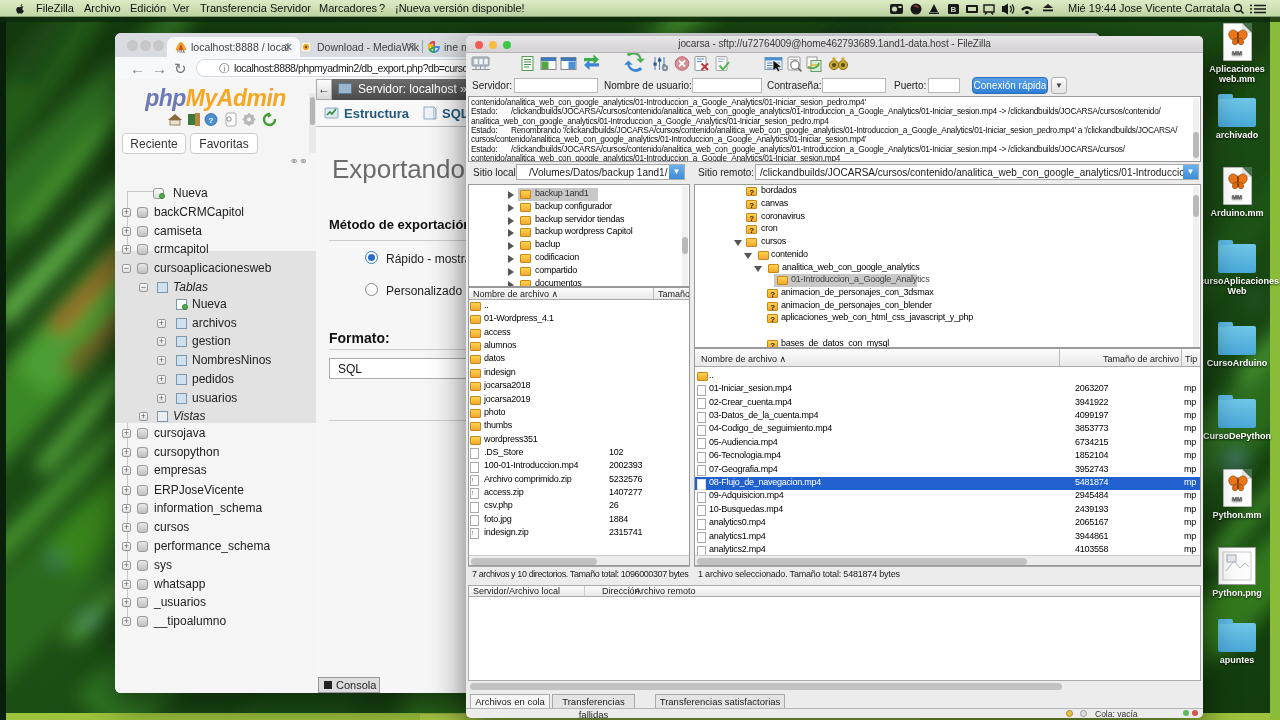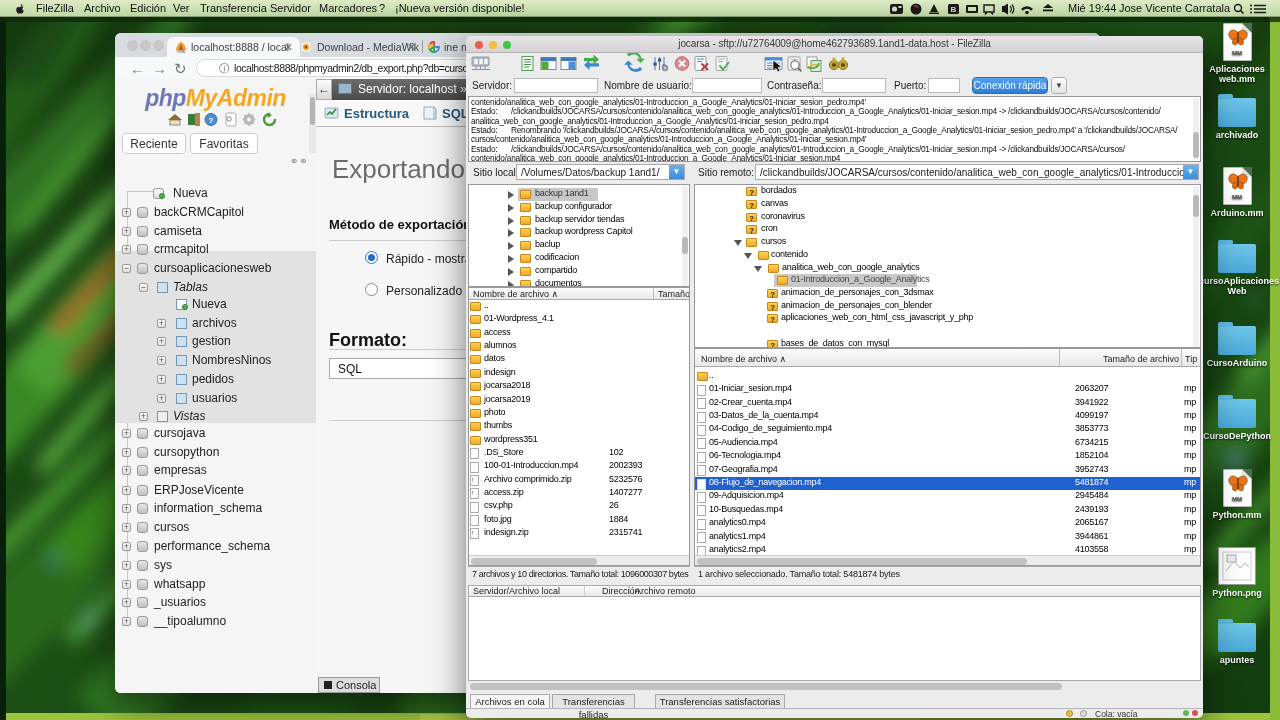--- a/index.html
+++ b/index.html
@@ -432,21 +432,21 @@
    </div>
    <div id="pmabody">
     <div style="position:absolute;left:16px;top:27px;font-size:26px;color:#6b6b6b">Exportando ta</div>
     <div style="position:absolute;left:13px;top:90px;font-size:13px;font-weight:bold;color:#111">Método de exportación:</div>
     <div style="position:absolute;left:13px;top:113px;right:0;border-top:1px solid #ccc"></div>
     <div class="radio" style="left:49px;top:124px;border-color:#3a7ab8;background:#fff"></div>
     <div style="position:absolute;left:52px;top:127px;width:7px;height:7px;border-radius:50%;background:#2a6ac8"></div>
     <span style="position:absolute;left:70px;top:125px;font-size:12px;color:#222">Rápido - mostrar</span>
     <div class="radio" style="left:49px;top:156px"></div>
     <span style="position:absolute;left:70px;top:157px;font-size:12px;color:#222">Personalizado - </span>
-    <div style="position:absolute;left:13px;top:203px;font-size:18px;font-weight:bold;color:#111">Formato:</div>
+    <div style="position:absolute;left:13px;top:203px;font-size:14px;font-weight:bold;color:#111">Formato:</div>
     <div style="position:absolute;left:13px;top:222px;right:0;border-top:1px solid #ccc"></div>
     <div style="position:absolute;left:13px;top:231px;width:200px;height:21px;background:#fff;border:1px solid #a9a9a9;font-size:12px;color:#111;line-height:20px;padding-left:8px">SQL</div>
     <div style="position:absolute;left:13px;top:293px;right:0;border-top:1px solid #ccc"></div>
     <div style="position:absolute;left:2px;top:550px;width:62px;height:16px;background:#ddd;border:1px solid #999;font-size:11px;color:#222;line-height:15px"><span style="display:inline-block;width:8px;height:8px;background:#222;margin:0 4px 0 5px"></span>Consola</div>
    </div>
   </div>
  </div>
 </div>
 
 <div id="fz">
@@ -532,21 +532,21 @@
   <div style="position:absolute;left:2px;top:38.2px">cursos/contenido/analitica_web_con_google_analytics/01-Introduccion_a_Google_Analytics/01-Iniciar_sesion.mp4'</div>
   <div style="position:absolute;left:2px;top:47.5px">Estado:</div>
       <div style="position:absolute;left:42px;top:47.5px">/clickandbuilds/JOCARSA/cursos/contenido/analitica_web_con_google_analytics/01-Introduccion_a_Google_Analytics/01-Iniciar_sesion.mp4 -&gt; /clickandbuilds/JOCARSA/cursos/</div>
   <div style="position:absolute;left:2px;top:56.8px">contenido/analitica_web_con_google_analytics/01-Introduccion_a_Google_Analytics/01-Iniciar_sesion.mp4</div>
   <div style="position:absolute;right:1px;top:1px;width:6px;height:62px;background:#f0f0f0">
         <div style="position:absolute;left:0;top:34px;width:6px;height:26px;background:#b9b9b9;border-radius:3px"></div>
       </div>
  </div>
  <div class="dirrow" style="left:0;top:126px;width:222px">
   <span style="position:absolute;left:7px;top:5px">Sitio local:</span>
-  <div style="position:absolute;left:50px;top:2px;width:169px;height:16px;background:#fff;border:1px solid #aaa;line-height:15px;padding-left:4px;overflow:hidden;white-space:nowrap">/Volumes/Datos/backup 1and1/<span style="position:absolute;right:0;top:0;width:15px;height:14px;background:linear-gradient(#6ab2f0,#3d8bd8);color:#fff;text-align:center;font-size:8px;line-height:14px">▼</span></div>
+  <div style="position:absolute;left:50px;top:2px;width:169px;height:16px;background:#fff;border:1px solid #aaa;line-height:15px;padding-left:12px;overflow:hidden;white-space:nowrap">/Volumes/Datos/backup 1and1/<span style="position:absolute;right:0;top:0;width:15px;height:14px;background:linear-gradient(#6ab2f0,#3d8bd8);color:#fff;text-align:center;font-size:8px;line-height:14px">▼</span></div>
  </div>
  <div class="dirrow" style="left:228px;top:126px;width:507px">
   <span style="position:absolute;left:4px;top:5px">Sitio remoto:</span>
   <div style="position:absolute;left:61px;top:2px;width:444px;height:16px;background:#fff;border:1px solid #aaa;line-height:15px;padding-left:4px;overflow:hidden;white-space:nowrap">/clickandbuilds/JOCARSA/cursos/contenido/analitica_web_con_google_analytics/01-Introduccion_a_Google_<span style="position:absolute;right:0;top:0;width:15px;height:14px;background:linear-gradient(#6ab2f0,#3d8bd8);color:#fff;text-align:center;font-size:8px;line-height:14px">▼</span></div>
  </div>
  <div class="panel" id="ltree" style="left:2px;top:148px;width:222px;height:103px">
   <div class="frow" style="top:3px">
         <span style="position:absolute;left:49px;width:80px;height:13px;background:#c8c8c8"></span>
         <span class="tri" style="left:39px;top:3px;border-left:6px solid #555;border-top:4px solid transparent;border-bottom:4px solid transparent"></span>
         <span class="ffold" style="left:51px"></span>

